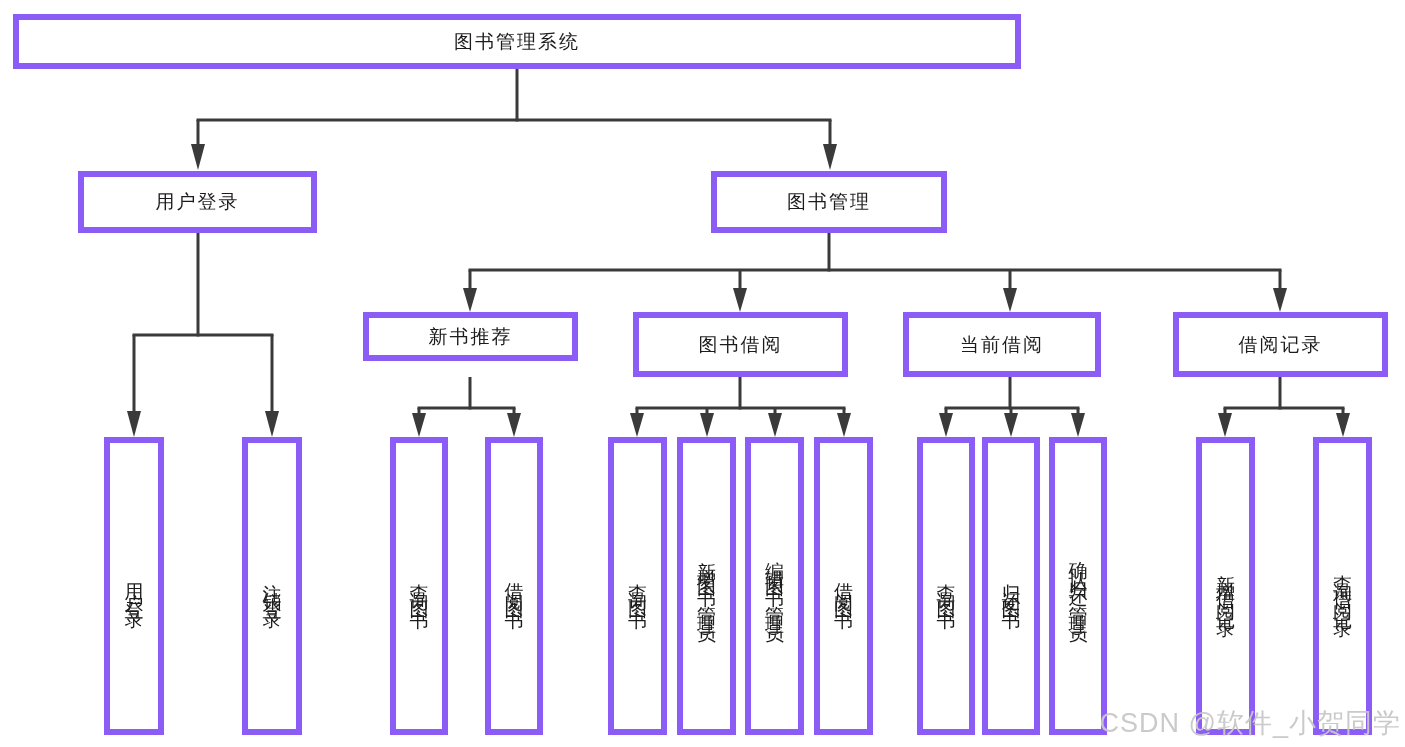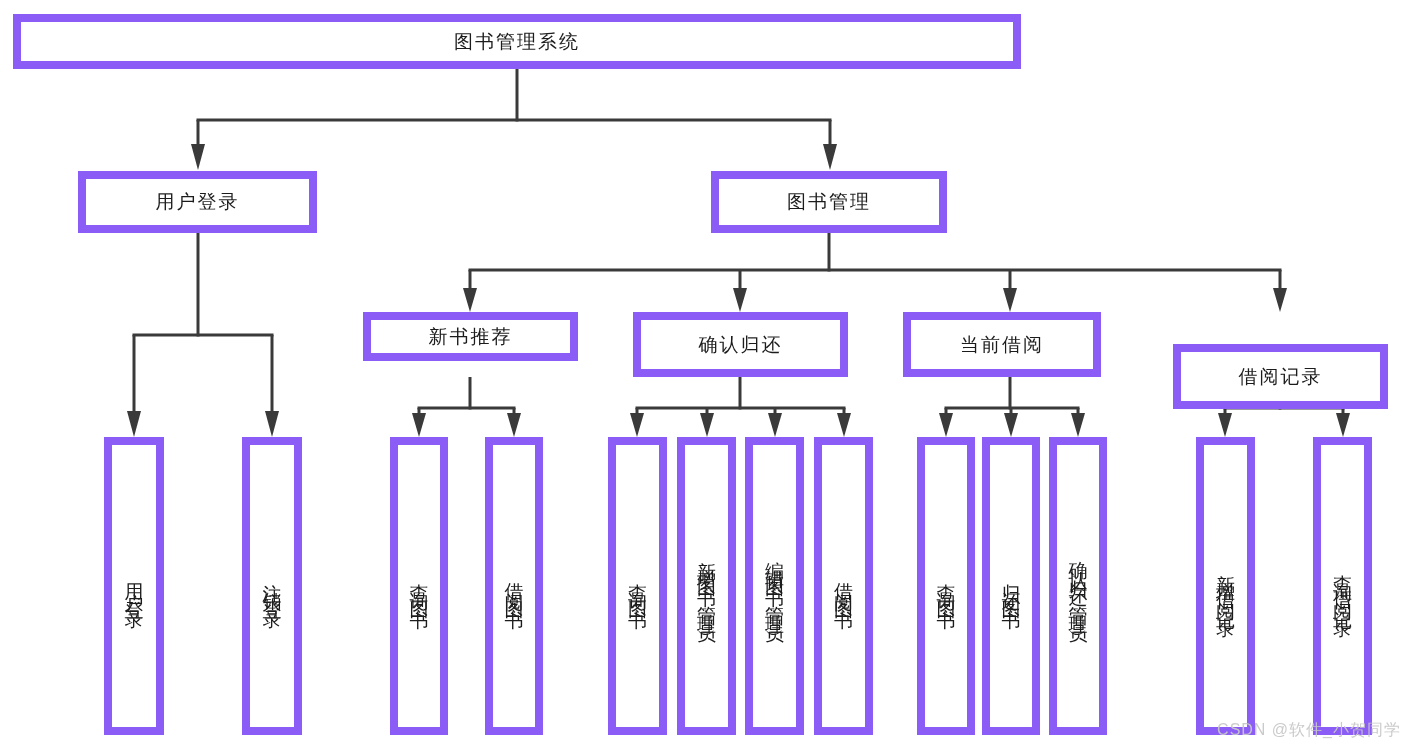--- a/index.html
+++ b/index.html
@@ -3,34 +3,34 @@
 <meta charset="utf-8">
 <style>
   html,body { margin:0; padding:0; background:#ffffff; }
   .canvas {
     position:relative; width:1405px; height:747px; background:#ffffff;
     font-family:"Liberation Sans", sans-serif; overflow:hidden;
   }
   .connectors { position:absolute; left:0; top:0; z-index:1; }
   .box {
     position:absolute; box-sizing:border-box; background:#ffffff;
-    border:8px solid #8b5cf6; display:flex; align-items:center; justify-content:center;
+    border:6px solid #8b5cf6; display:flex; align-items:center; justify-content:center;
     color:#1c1c1c; z-index:2;
   }
   .h-label { font-size:19px; letter-spacing:2px; white-space:nowrap; }
   .v-label {
     writing-mode:vertical-rl; text-orientation:mixed;
     font-size:19px; letter-spacing:9px; line-height:1.05; white-space:nowrap;
   }
   .lvl2 { }
   .lvl3 { }
   .leaf { }
   .watermark {
     position:absolute; right:4px; bottom:6px; z-index:10;
-    font-size:16px; color:#c8c8c8; opacity:0.95; letter-spacing:1px; white-space:nowrap;
+    font-size:27px; color:#c8c8c8; opacity:0.95; letter-spacing:1px; white-space:nowrap;
   }
 </style>
 </head>
 <body>
 
 <div class="canvas">
 
   <svg class="connectors" width="1405" height="747" viewBox="0 0 1405 747">
     <g stroke="#3a3a3a" stroke-width="3" fill="none">
 
@@ -105,26 +105,26 @@
     <span class="h-label">用户登录</span>
   </div>
   <div class="box lvl2" style="left:711px; top:171px; width:236px; height:62px;align-items:center;">
     <span class="h-label">图书管理</span>
   </div>
 
   <div class="box lvl3" style="left:363px; top:312px; width:215px; height:49px;">
     <span class="h-label">新书推荐</span>
   </div>
   <div class="box lvl3" style="left:633px; top:312px; width:215px; height:65px;">
-    <span class="h-label">确认归还</span>
+    <span class="h-label">图书借阅</span>
   </div>
   <div class="box lvl3" style="left:903px; top:312px; width:198px; height:65px;">
     <span class="h-label">当前借阅</span>
   </div>
-  <div class="box lvl3" style="left:1173px; top:312px; width:215px; height:65px;margin-top:32px;">
+  <div class="box lvl3" style="left:1173px; top:312px; width:215px; height:65px;">
     <span class="h-label">借阅记录</span>
   </div>
 
   <div class="box leaf" style="left:104px; top:437px; width:60px; height:298px;">
     <span class="v-label">用户登录</span>
   </div>
   <div class="box leaf" style="left:242px; top:437px; width:60px; height:298px;">
     <span class="v-label">注销登录</span>
   </div>
 

